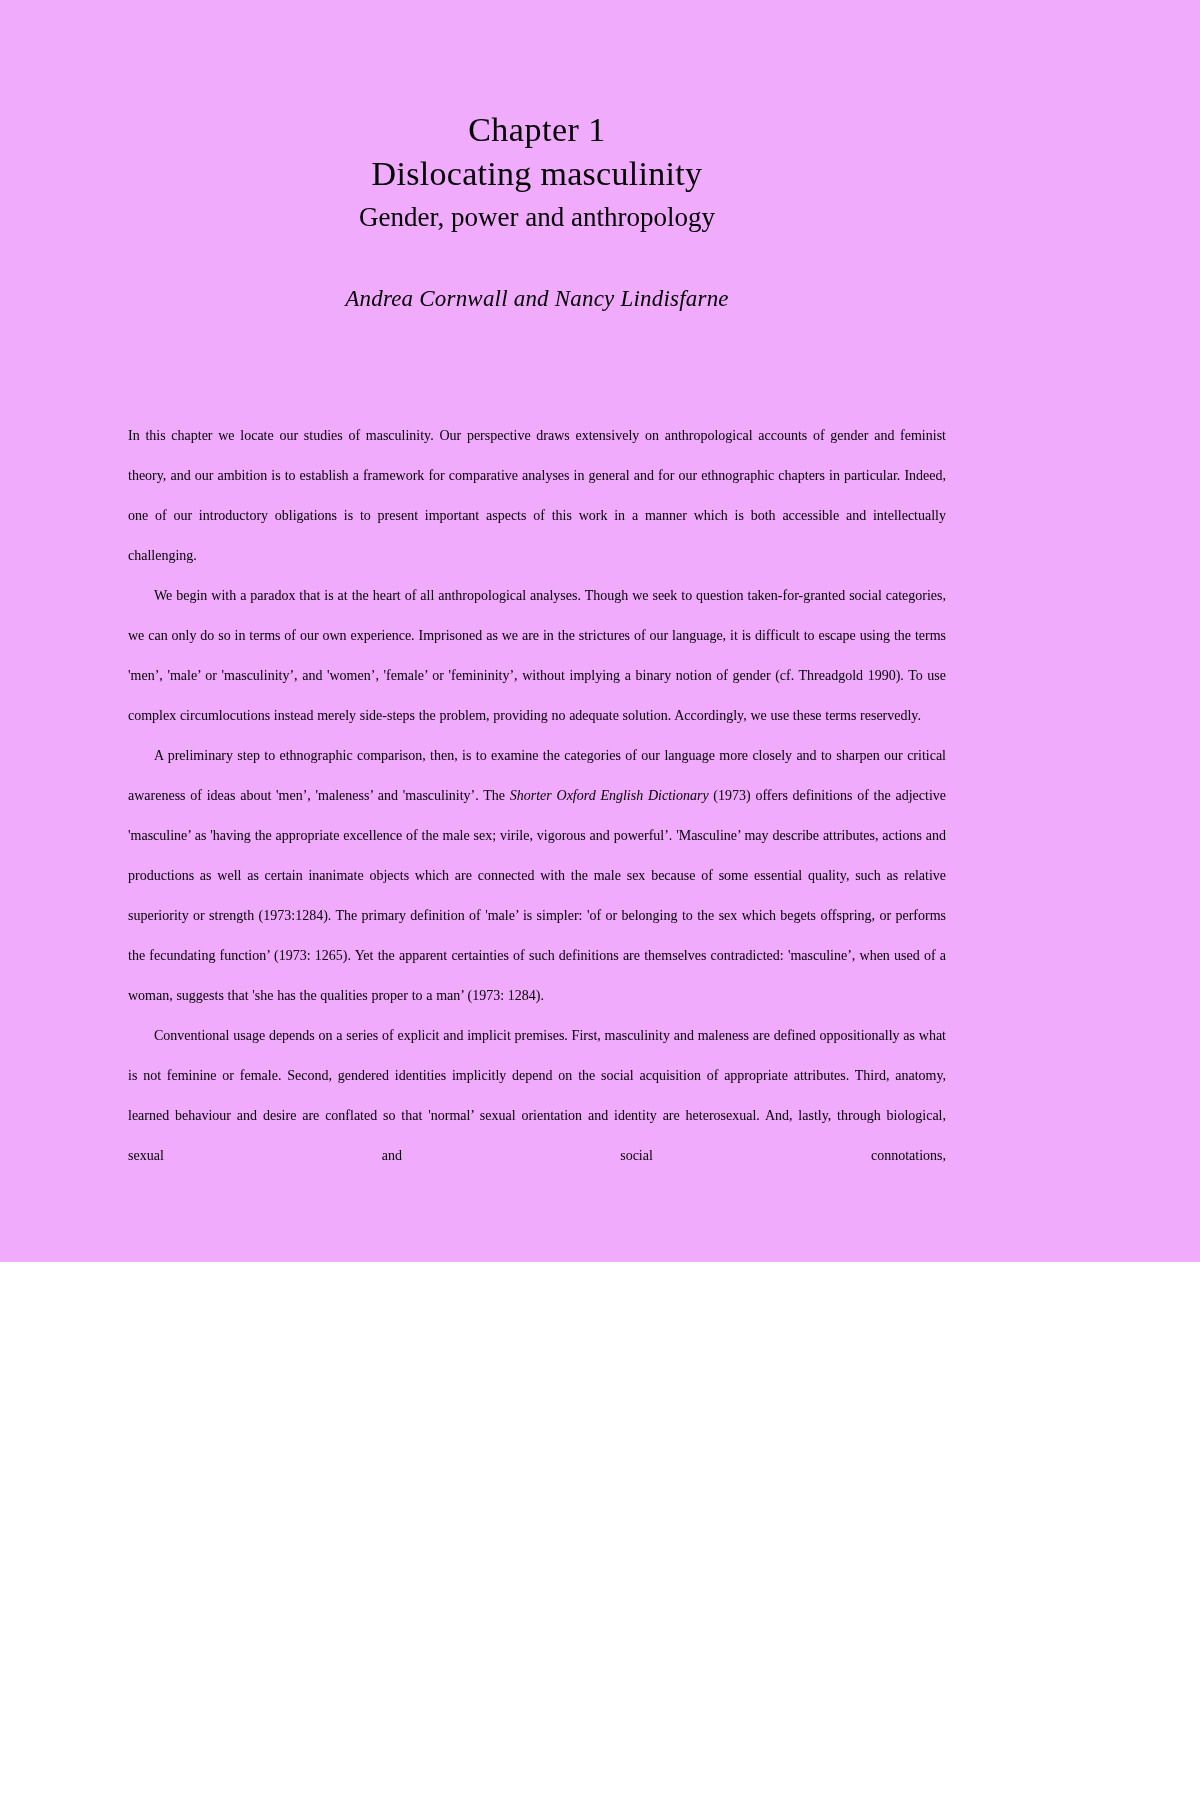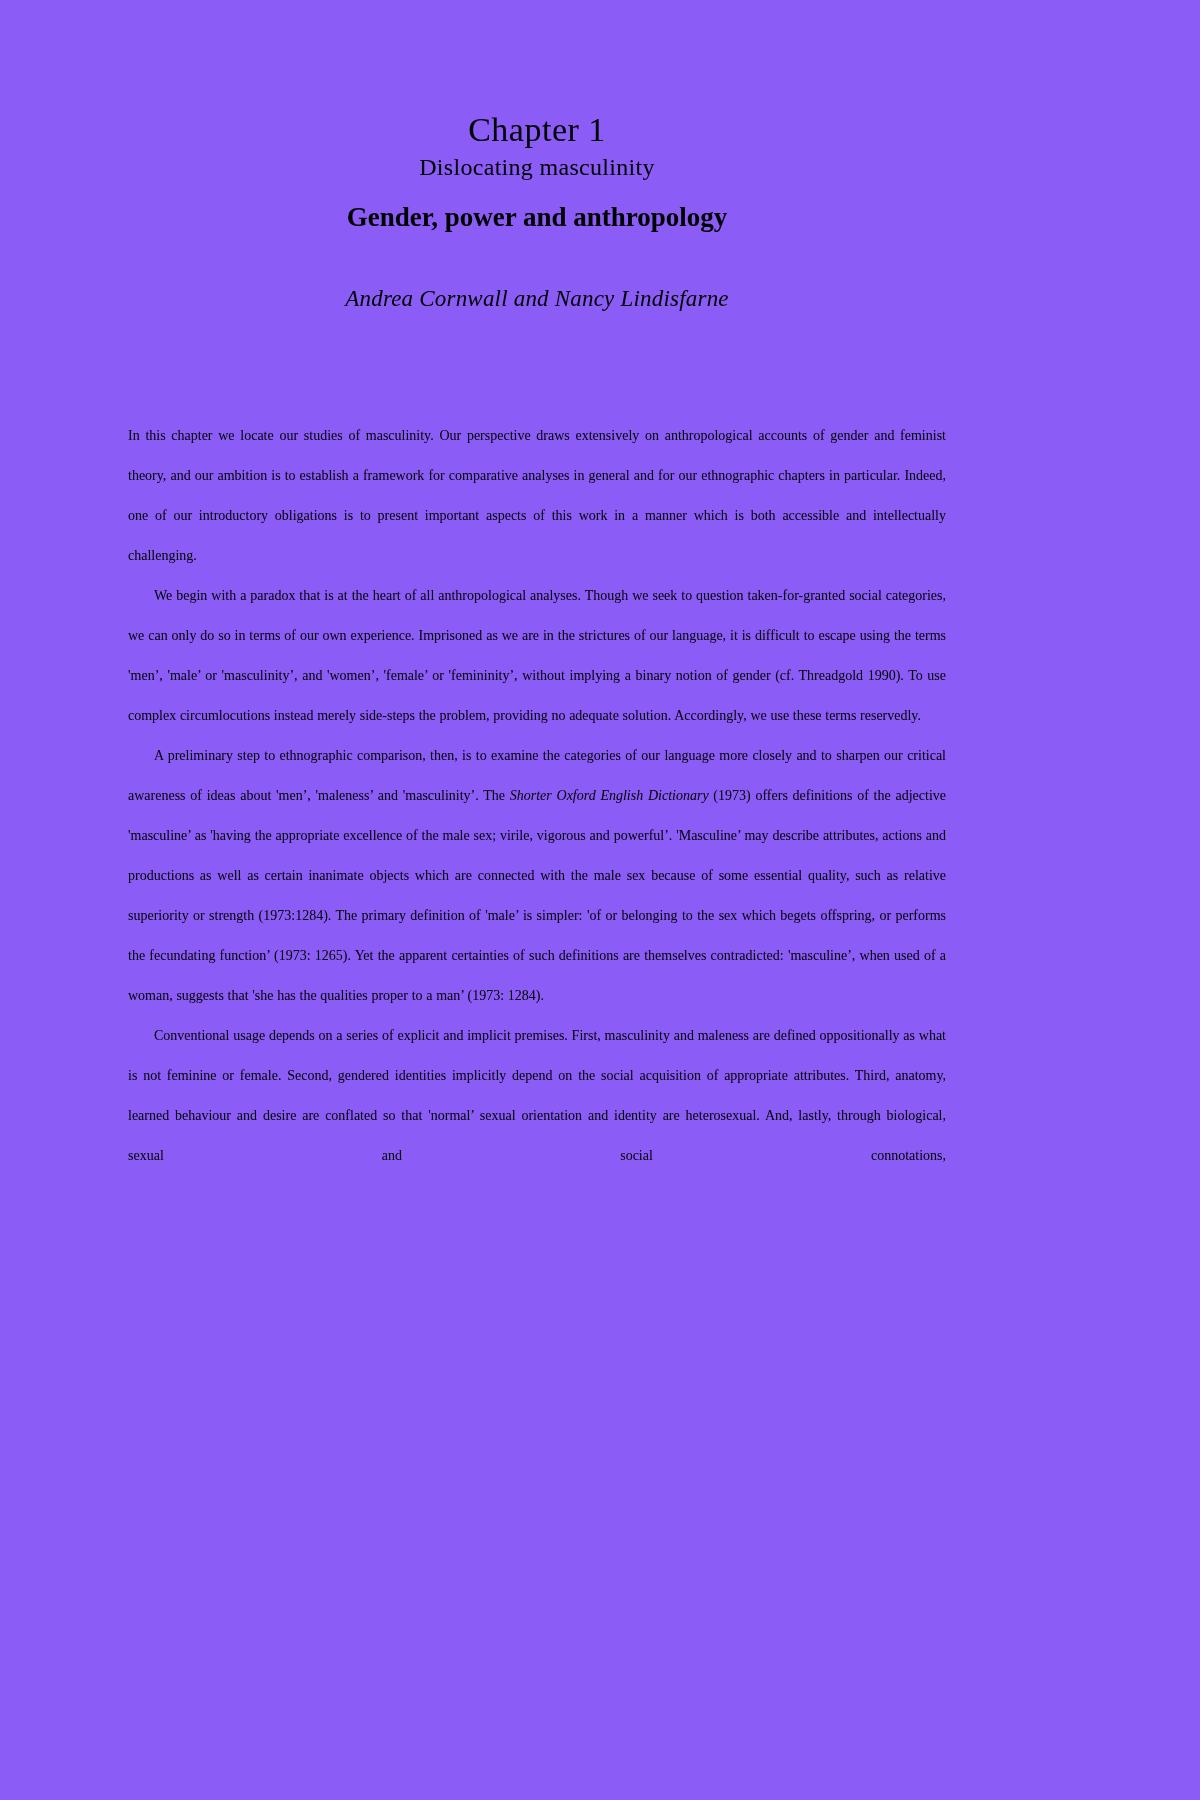--- a/index.html
+++ b/index.html
@@ -3,22 +3,22 @@
 <meta charset="utf-8">
 <style>
   html, body {
     margin: 0;
     padding: 0;
     background: #ffffff;
   }
   .page {
     position: relative;
     width: 1200px;
-    height: 1800px;
-    background: #8b5cf6;
+    height: 1262px;
+    background: #f0abfc;
     box-sizing: border-box;
     overflow: hidden;
     font-family: "Liberation Serif", "DejaVu Serif", serif;
     color: #000000;
   }
   .content {
     position: absolute;
     left: 128px;
     top: 108px;
     width: 818px;
@@ -27,31 +27,31 @@
     text-align: center;
   }
   .chapter-number {
     font-size: 34px;
     line-height: 1.28;
     letter-spacing: 0.5px;
     font-weight: normal;
     margin: 0;
   }
   .chapter-title {
-    font-size: 24px;
+    font-size: 34px;
     line-height: 1.28;
     letter-spacing: 0.3px;
     font-weight: normal;
     margin: 0;
   }
   .chapter-subtitle {
     font-size: 27px;
     line-height: 1.38;
-    font-weight: bold;
-    margin: 17px;
+    font-weight: normal;
+    margin: 4px;
   }
   .byline {
     font-style: italic;
     font-size: 23px;
     margin: 50px 0 0 0;
     letter-spacing: 0.2px;
   }
   .body-text {
     margin-top: 104px;
   }

